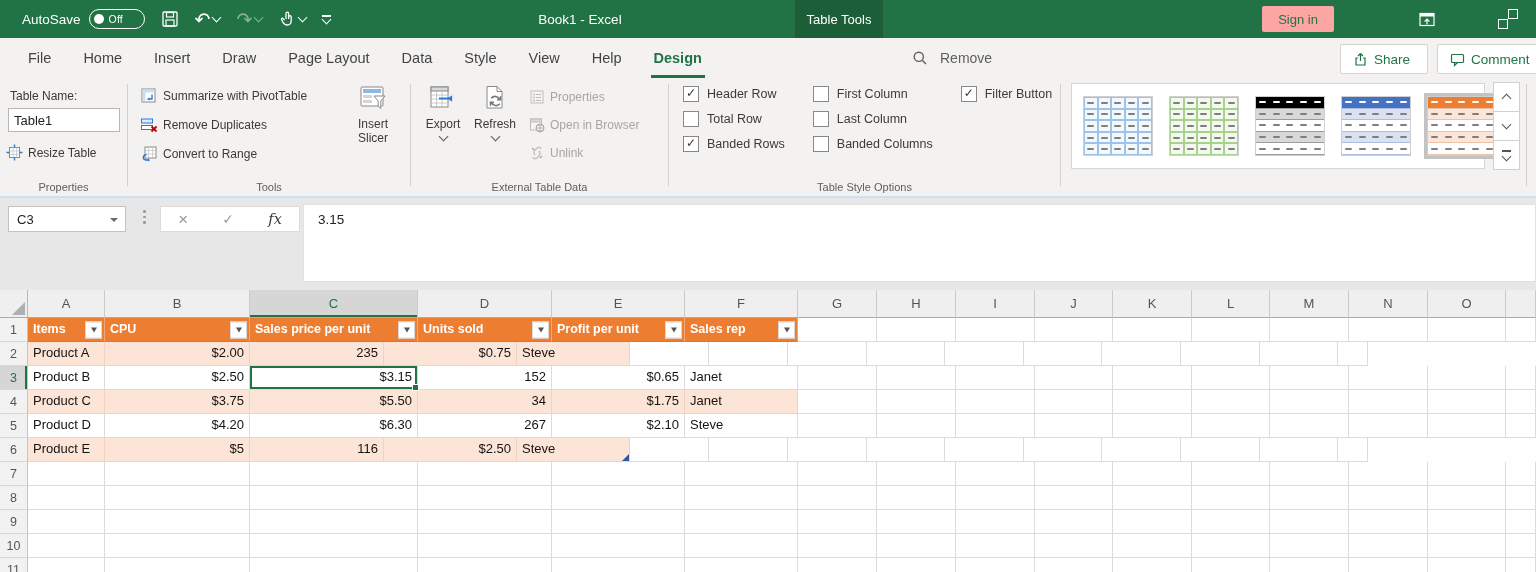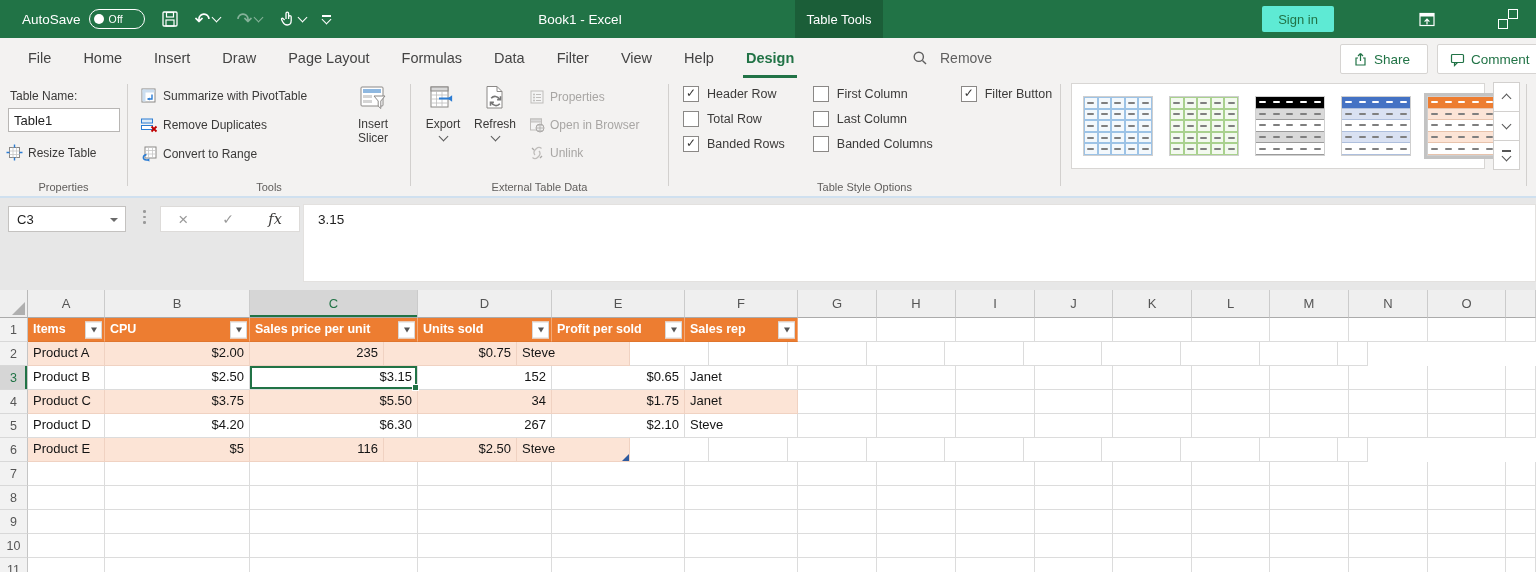--- a/index.html
+++ b/index.html
@@ -15,21 +15,21 @@
   .as-state{font-size:10.5px;letter-spacing:.2px;}
   .qat-btn{display:flex;align-items:center;gap:3px;}
   .uglyph{font-size:19px;line-height:1;color:#fff;}
   .uglyph.dim{opacity:.45;}
   .chev{width:6px;height:6px;border-right:1.4px solid #fff;border-bottom:1.4px solid #fff;transform:rotate(45deg);margin-top:-3px;}
   .chev.dim{opacity:.45;}
   .qat-more{display:flex;flex-direction:column;align-items:center;gap:2px;}
   .qat-more i{display:block;width:9px;height:1.5px;background:#fff;}
   .doc-title{position:absolute;left:470px;top:0;width:220px;height:38px;display:flex;align-items:center;justify-content:center;font-size:13.5px;}
   .context-tab{position:absolute;left:795px;top:0;width:88px;height:38px;background:#1B5E38;display:flex;align-items:center;justify-content:center;font-size:13px;}
-  .signin{position:absolute;left:1262px;top:6px;width:72px;height:26px;background:#5eead4;color:#217346;font-size:13px;display:flex;align-items:center;justify-content:center;border-radius:2px;cursor:pointer;}
+  .signin{position:absolute;left:1262px;top:6px;width:72px;height:26px;background:#fca5a5;color:#217346;font-size:13px;display:flex;align-items:center;justify-content:center;border-radius:2px;cursor:pointer;}
   .win-icons{position:absolute;right:28px;top:0;height:38px;display:flex;align-items:center;gap:36px;}
   .minimize-bar{width:11px;height:1.5px;background:#fff;}
   .restore-shape{position:relative;width:13px;height:13px;}
   .restore-shape .b{position:absolute;left:0;bottom:0;width:8px;height:8px;border:1.2px solid #fff;}
   .restore-shape .f{position:absolute;right:0;top:0;width:8px;height:8px;border:1.2px solid #fff;background:#217346;}
 
   
   .menubar{position:absolute;top:38px;left:0;right:0;height:40px;background:#F3F2F1;}
   .tabs{position:absolute;left:12px;top:0;height:40px;display:flex;align-items:center;}
   .tab{position:relative;height:40px;display:flex;align-items:center;padding:0 16px;font-size:14.5px;color:#444;cursor:pointer;}
@@ -164,23 +164,22 @@
     </div>
   </div>
 
   <div class="menubar">
     <div class="tabs" id="tabs">
         <div class="tab">File</div>
         <div class="tab">Home</div>
         <div class="tab">Insert</div>
         <div class="tab">Draw</div>
         <div class="tab">Page Layout</div>
-        <div class="tab">Formulas</div>
         <div class="tab">Data</div>
-        <div class="tab">Filter</div>
+        <div class="tab">Style</div>
         <div class="tab">View</div>
         <div class="tab">Help</div>
         <div class="tab active">Design</div>
       </div>
     <div class="searchbox">
       <span>
         <svg width="16" height="16" viewBox="0 0 16 16" fill="none" stroke="#5f5f5f" stroke-width="1.4">
             <circle cx="6.8" cy="6.8" r="4.6"></circle>
             <path d="M10.4 10.4 L14 14"></path>
           </svg>
@@ -896,21 +895,21 @@
           </div></div>
         <div class="g-cell tbl-head" style="width: 145px;"><span>CPU</span><div class="filter-btn">
             <div class="filter-arrow"></div>
           </div></div>
         <div class="g-cell tbl-head" style="width: 168px;"><span>Sales price per unit</span><div class="filter-btn">
             <div class="filter-arrow"></div>
           </div></div>
         <div class="g-cell tbl-head" style="width: 134px;"><span>Units sold</span><div class="filter-btn">
             <div class="filter-arrow"></div>
           </div></div>
-        <div class="g-cell tbl-head" style="width: 133px;"><span>Profit per sold</span><div class="filter-btn">
+        <div class="g-cell tbl-head" style="width: 133px;"><span>Profit per unit</span><div class="filter-btn">
             <div class="filter-arrow"></div>
           </div></div>
         <div class="g-cell tbl-head" style="width: 113px;"><span>Sales rep</span><div class="filter-btn">
             <div class="filter-arrow"></div>
           </div></div>
         <div class="g-cell" style="width: 79px;"></div>
         <div class="g-cell" style="width: 79px;"></div>
         <div class="g-cell" style="width: 79px;"></div>
         <div class="g-cell" style="width: 78px;"></div>
         <div class="g-cell" style="width: 79px;"></div>

